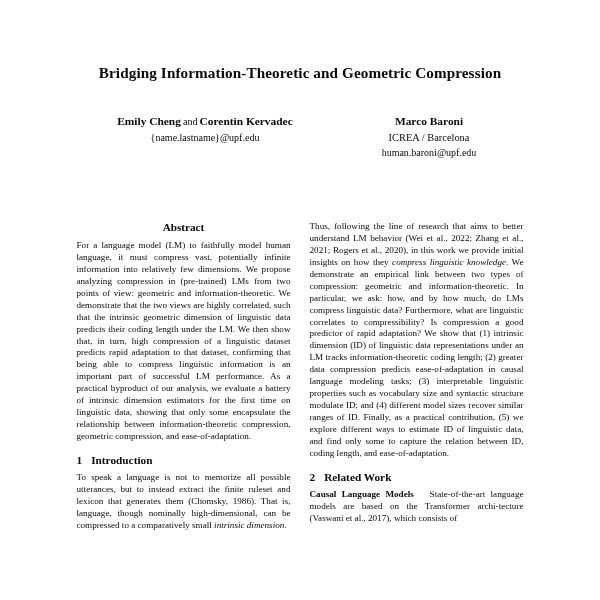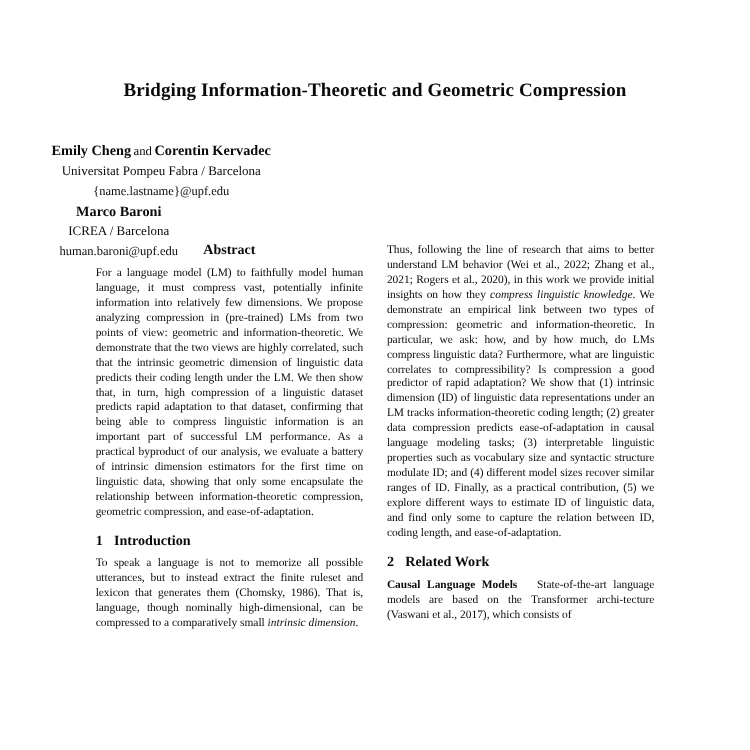--- a/index.html
+++ b/index.html
@@ -36,21 +36,20 @@
     margin: 0 auto;
     width: 460px;
   }
 
   
   .authors {
     display: flex;
     justify-content: center;
     margin-top: 30px;
     text-align: center;
-    flex-direction: column;
   }
   .author-group {
     display: flex;
     flex-direction: column;
     align-items: center;
   }
   .author-group.left { width: 258px; }
   .author-group.right { width: 190px; }
 
   .author-names {
@@ -72,21 +71,21 @@
   .email {
     font-family: Liberation Serif, serif;
     font-size: 10px;
     line-height: 1.6;
     white-space: nowrap;
   }
 
   
   .columns {
     position: absolute;
-    top: 194px;
+    top: 221px;
     left: 0;
     width: 600px;
     display: flex;
     justify-content: center;
     gap: 19px;
   }
   .col {
     width: 214px;
   }
 
@@ -134,21 +133,20 @@
       <span>Bridging Information-Theoretic and Geometric Compression</span><br>
     </div>
   </div>
 
   <div class="authors">
 
     <div class="author-group left">
       <div class="author-names">
         <span>Emily Cheng</span><span class="conj">and</span><span>Corentin Kervadec</span>
       </div>
-      <div class="affiliation">Universitat Pompeu Fabra / Barcelona</div>
       <div class="email">{name.lastname}@upf.edu</div>
     </div>
 
     <div class="author-group right">
       <div class="author-names">Marco Baroni</div>
       <div class="affiliation">ICREA / Barcelona</div>
       <div class="email">human.baroni@upf.edu</div>
     </div>
 
   </div>

